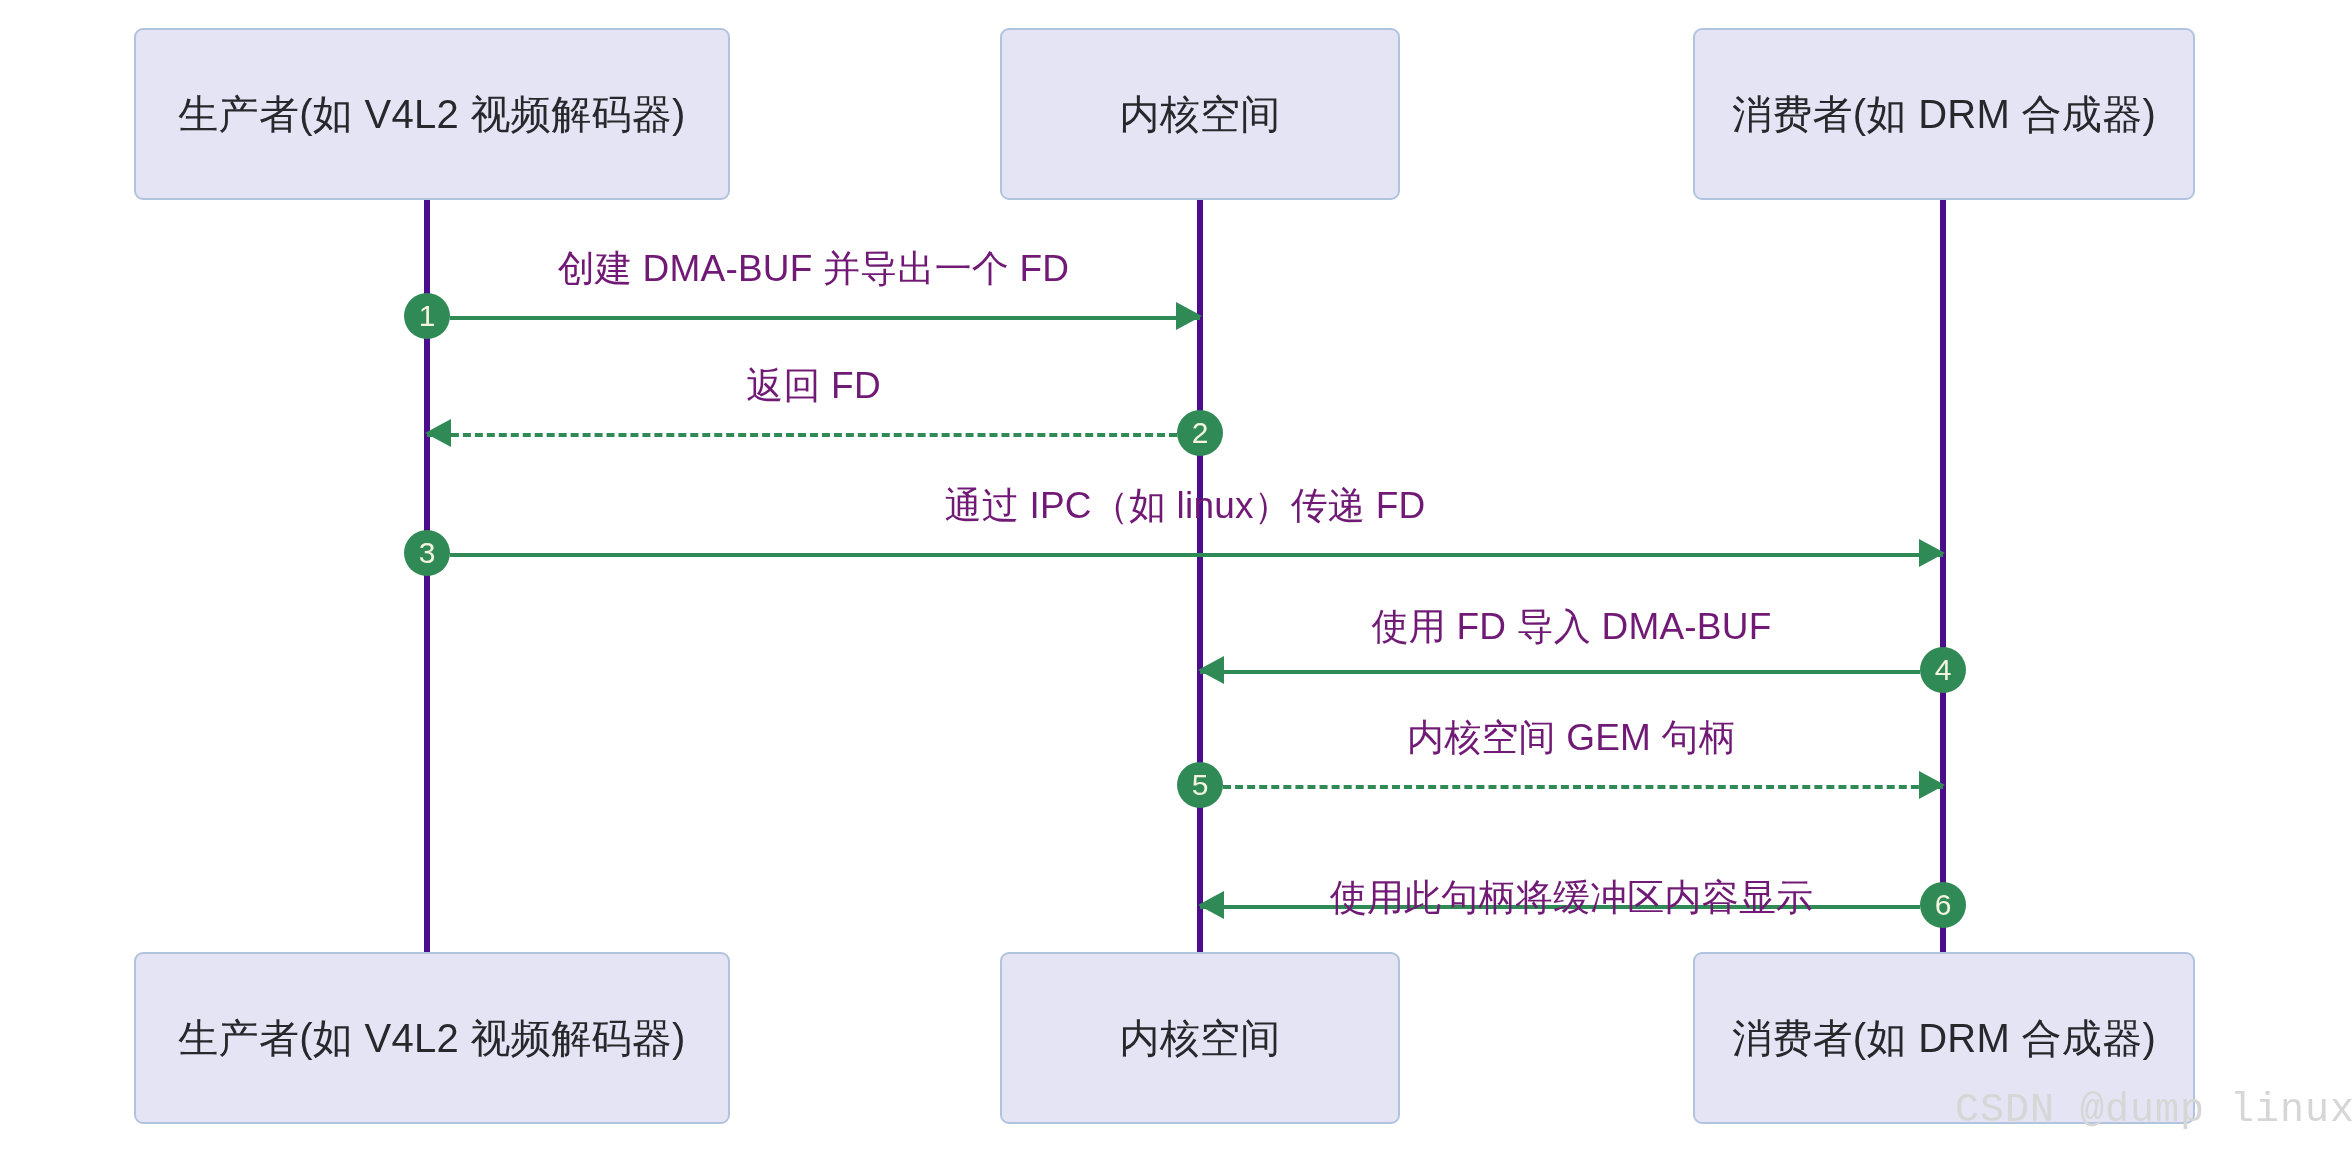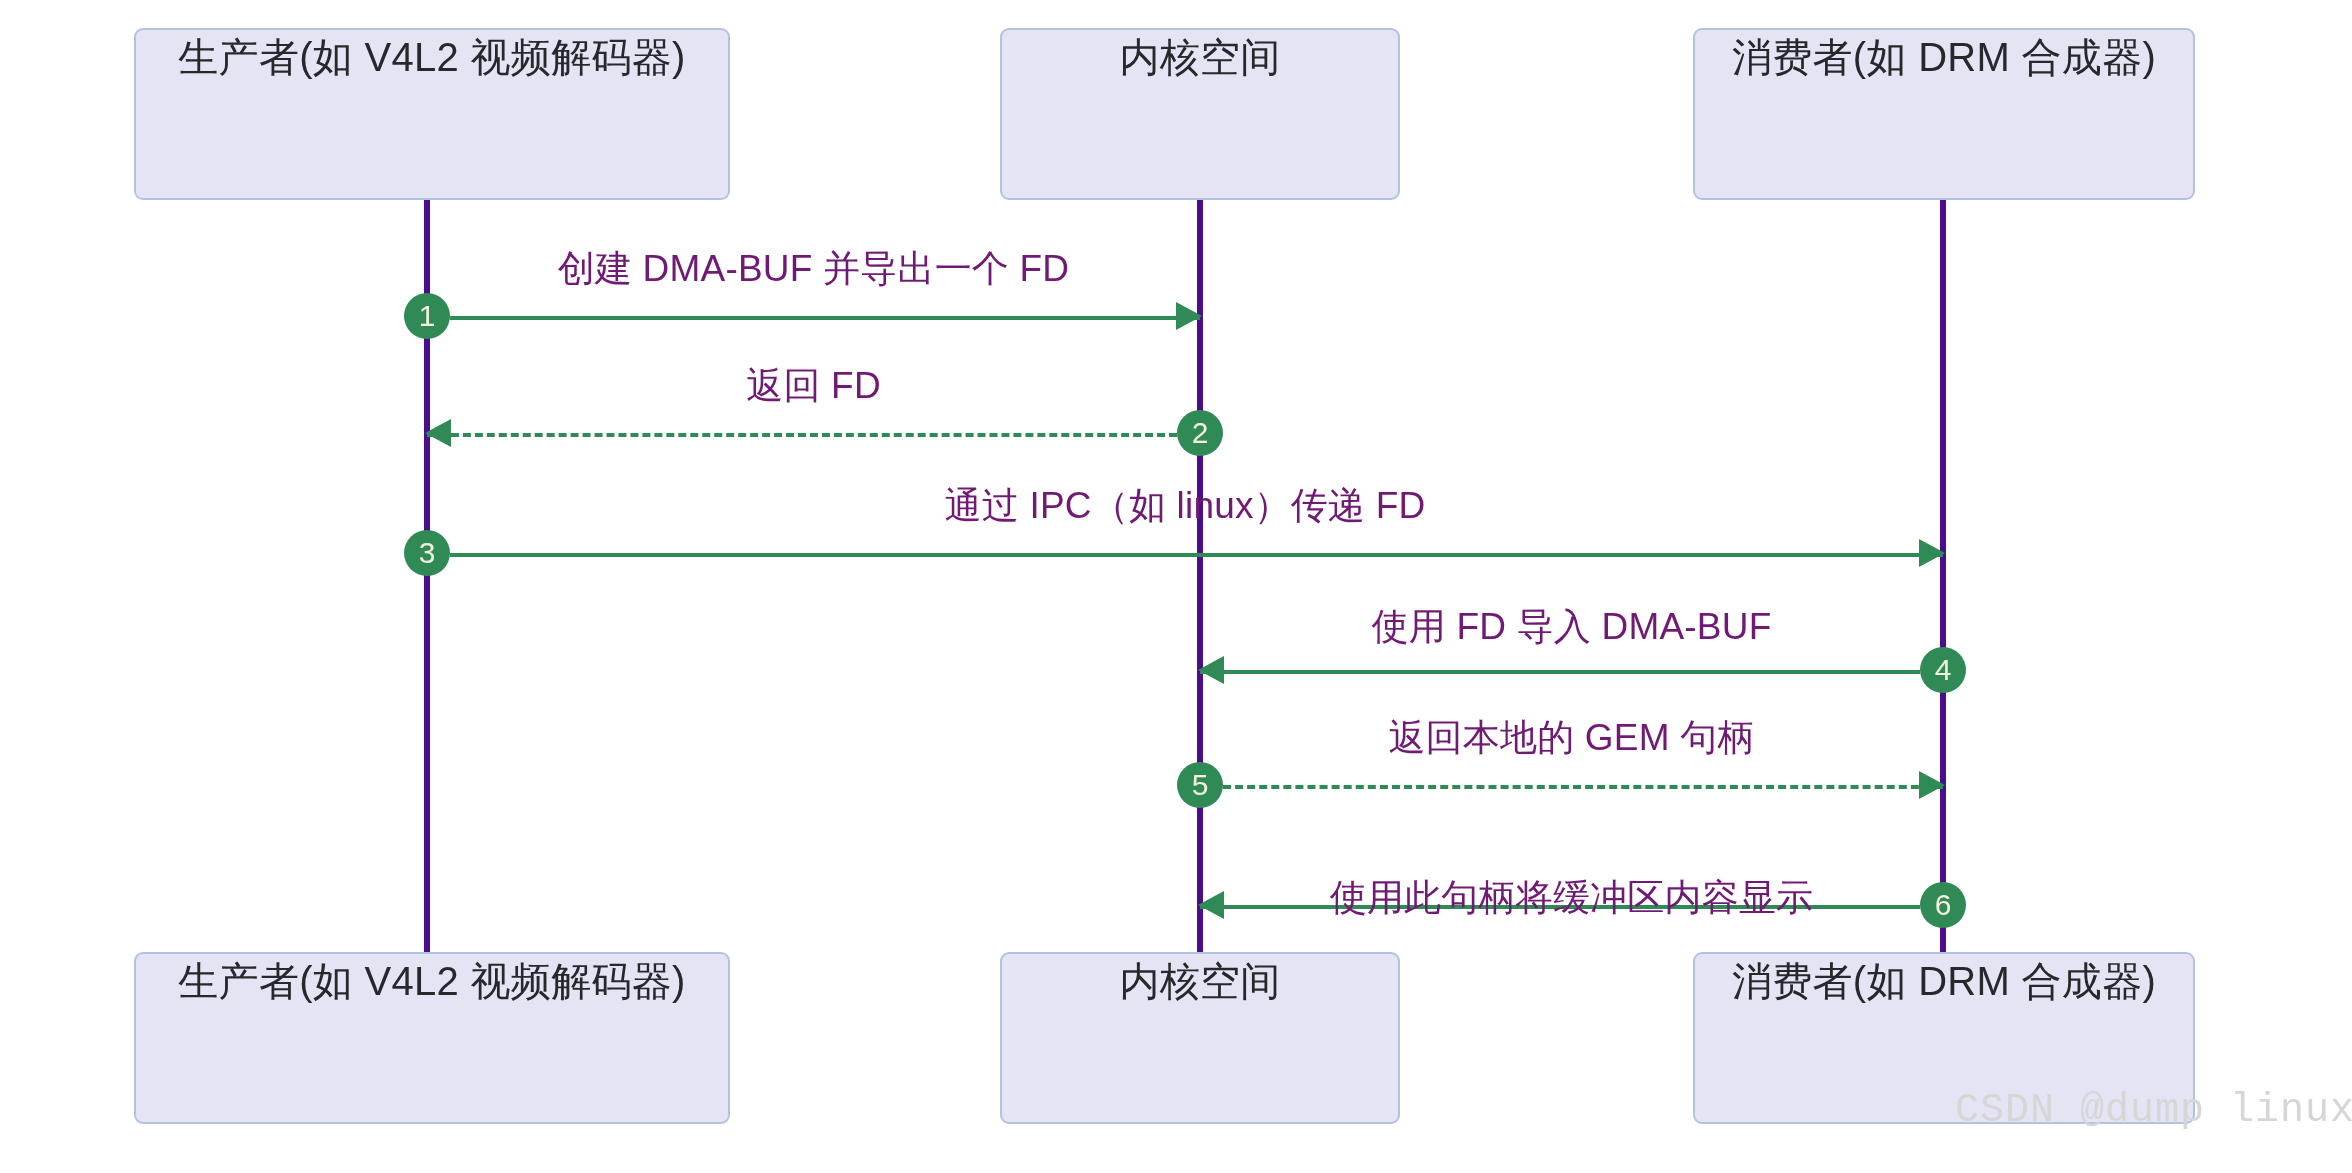--- a/index.html
+++ b/index.html
@@ -11,21 +11,21 @@
   }
   #stage{position:relative;width:2352px;height:1173px;}
 
   
   .participant{
     position:absolute;
     background:#e4e4f5;
     border:2px solid #b2c4dd;
     border-radius:9px;
     box-sizing:border-box;
-    display:flex;justify-content:center;
+    display:flex;align-items:center;justify-content:center;
     color:#26282b;
     font-size:40px;
     letter-spacing:.3px;
     white-space:nowrap;
   }
 
   
   .lifeline{
     position:absolute;
     width:6px;
@@ -136,21 +136,21 @@
         <div class="line"></div>
         <div class="head"></div>
       </div>
       <div class="seqnum" style="left: 1943px; top: 670px;">4</div>
       <div class="msglabel" style="left: 1571.5px; top: 652px;">使用 FD 导入 DMA-BUF</div>
       <div class="msg dashed to-right" style="left: 1223px; top: 785px; width: 720px;">
         <div class="line"></div>
         <div class="head"></div>
       </div>
       <div class="seqnum" style="left: 1200px; top: 785px;">5</div>
-      <div class="msglabel" style="left: 1571.5px; top: 763px;">返回本地的 GEM 句柄</div>
+      <div class="msglabel" style="left: 1571.5px; top: 763px;">内核空间 GEM 句柄</div>
       <div class="msg to-left" style="left: 1200px; top: 905px; width: 720px;">
         <div class="line"></div>
         <div class="head"></div>
       </div>
       <div class="seqnum" style="left: 1943px; top: 905px;">6</div>
       <div class="msglabel" style="left: 1571.5px; top: 923px;">使用此句柄将缓冲区内容显示</div>
     </div>
 
   <div id="bottom-boxes">
       <div class="participant" style="left: 134px; top: 952px; width: 596px; height: 172px;">

